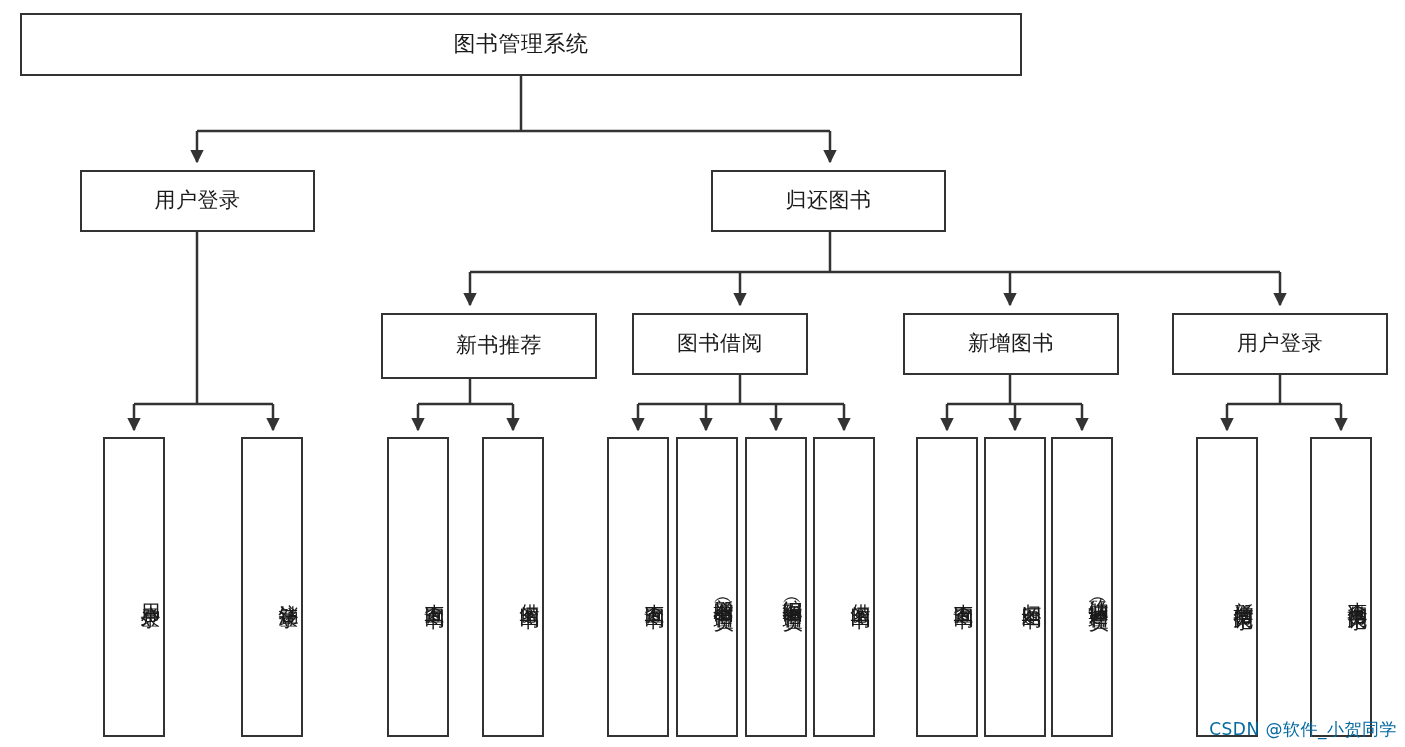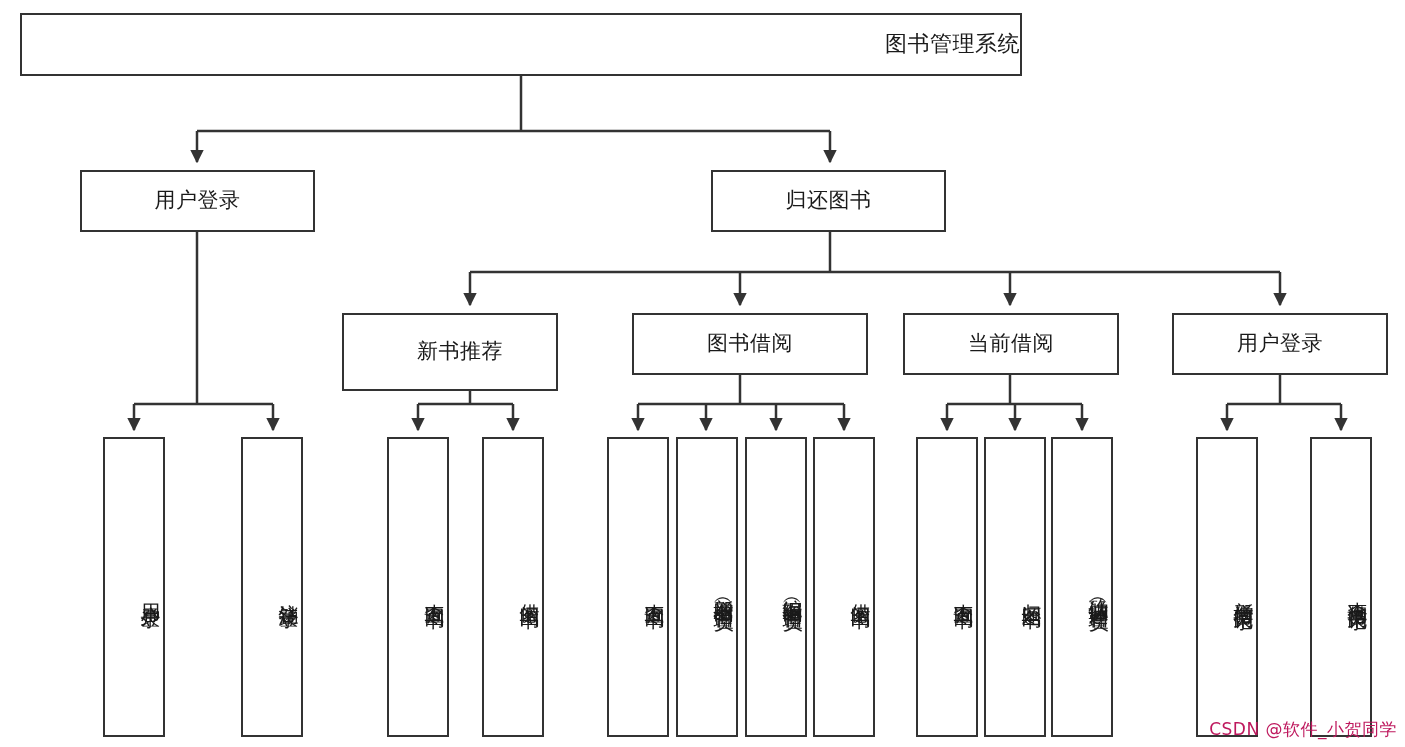--- a/index.html
+++ b/index.html
@@ -39,21 +39,20 @@
     z-index: 2;
   }
   .node.h {
     
     font-size: 21px;
     line-height: 1.1;
     letter-spacing: 0.5px;
   }
   .node.root {
     font-size: 22px;
-    justify-content: flex-end;
   }
   .node.v {
     
     writing-mode: vertical-rl;
     text-orientation: upright;
     font-size: 20px;
     line-height: 1.25;
     letter-spacing: 2px;
     padding-top: 10px;
     align-items: flex-start;
@@ -62,21 +61,21 @@
   .node.v .vtext {
     writing-mode: vertical-rl;
     text-orientation: upright;
     display: block;
   }
   .watermark {
     position: absolute;
     right: 8px;
     bottom: 6px;
     font-size: 17px;
-    color: #be185d;
+    color: #0369a1;
     letter-spacing: 0.5px;
     z-index: 5;
     white-space: nowrap;
   }
 </style>
 </head>
 <body>
 
 <div id="diagram">
 
@@ -135,30 +134,30 @@
   </div>
 
   <div class="node h" style="left:80px; top:170px; width:235px; height:62px;">
     <span>用户登录</span>
   </div>
 
   <div class="node h" style="left:711px; top:170px; width:235px; height:62px;">
     <span>归还图书</span>
   </div>
 
-  <div class="node h" style="left:342px; top:313px; width:216px; height:78px;padding-left:20px;">
+  <div class="node h" style="left:381px; top:313px; width:216px; height:66px;padding-left:20px;">
     <span>新书推荐</span>
   </div>
 
-  <div class="node h" style="left:632px; top:313px; width:236px; height:62px;">
+  <div class="node h" style="left:632px; top:313px; width:176px; height:62px;">
     <span>图书借阅</span>
   </div>
 
   <div class="node h" style="left:903px; top:313px; width:216px; height:62px;">
-    <span>当前借阅</span>
+    <span>新增图书</span>
   </div>
 
   <div class="node h" style="left:1172px; top:313px; width:216px; height:62px;">
     <span>用户登录</span>
   </div>
 
   <div class="node v" style="left:103px; top:437px; width:62px; height:300px;">
     <span class="vtext">用户登录</span>
   </div>
   <div class="node v" style="left:241px; top:437px; width:62px; height:300px;">

